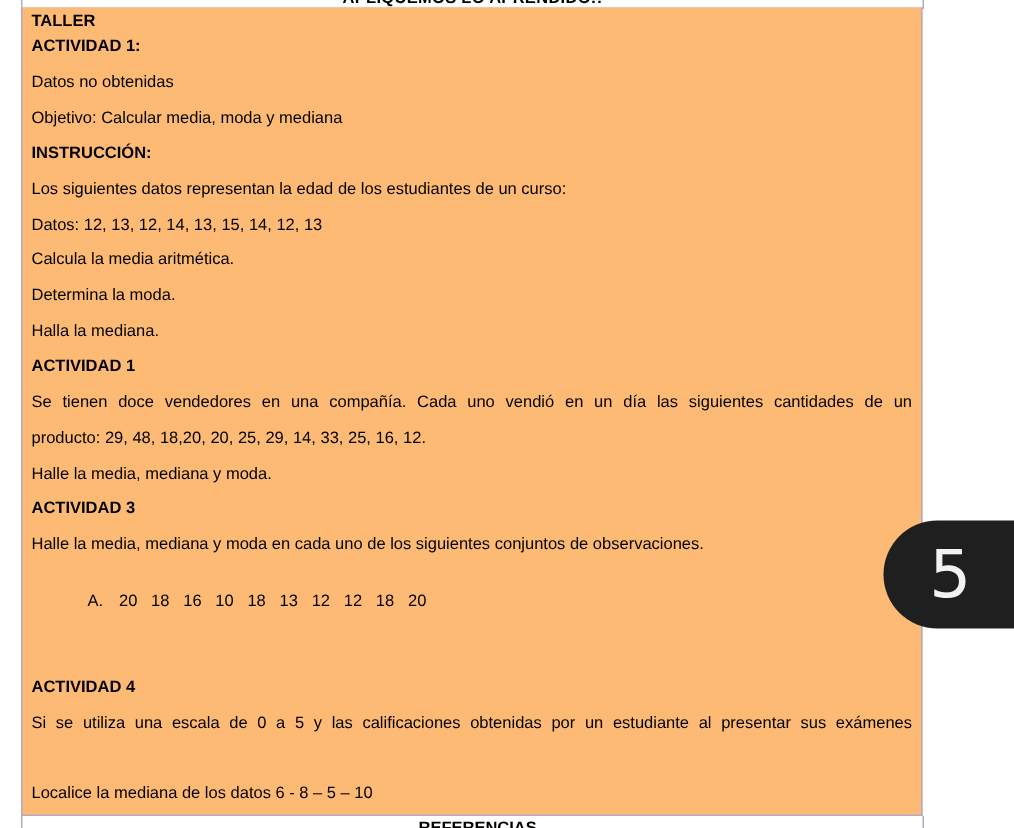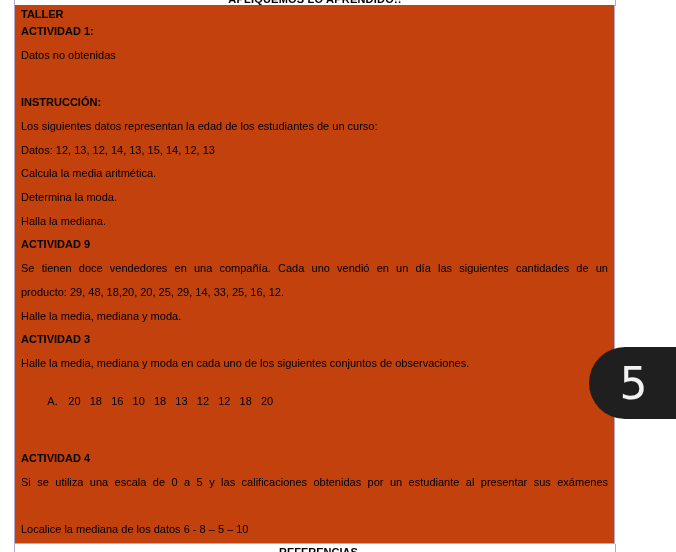--- a/index.html
+++ b/index.html
@@ -38,21 +38,21 @@
       font-size: 11px;
       color: #000;
       letter-spacing: 0.2px;
     }
     .content-cell {
       position: absolute;
       left: 14px;
       top: 5px;
       width: 599px;
       height: 538px;
-      background: #c2410c;
+      background: #fdba74;
       border-left: 1px solid #b7a8c4;
       border-right: 1px solid #b7a8c4;
       border-bottom: 1px solid #b7a8c4;
     }
     .line {
       position: absolute;
       left: 6px;
       font-size: 11px;
       color: #000;
       white-space: nowrap;
@@ -60,21 +60,21 @@
     }
     .bold { font-weight: bold; }
     .justify {
       width: 587px;
       text-align: justify;
       text-align-last: justify;
       white-space: normal;
     }
     .list-item {
       position: absolute;
-      left: 14px;
+      left: 25px;
       font-size: 11px;
       color: #000;
       white-space: pre;
       line-height: 14px;
     }
     .list-letter {
       display: inline-block;
       width: 21px;
     }
     .bottom-cell {
@@ -121,28 +121,29 @@
 <div class="page">
 
   <div class="top-cell">
     <div class="top-heading">APLIQUEMOS LO APRENDIDO!!</div>
   </div>
 
   <div class="content-cell">
     <div class="line bold" style="top:2px;">TALLER</div>
     <div class="line bold" style="top:19px;">ACTIVIDAD 1:</div>
     <div class="line" style="top:43px;">Datos no obtenidas</div>
+    <div class="line" style="top:67px;">Objetivo: Calcular media, moda y mediana</div>
     <div class="line bold" style="top:90px;">INSTRUCCIÓN:</div>
     <div class="line" style="top:114px;">Los siguientes datos representan la edad de los estudiantes de un curso:</div>
     <div class="line" style="top:138px;">Datos: 12, 13, 12, 14, 13, 15, 14, 12, 13</div>
     <div class="line" style="top:161px;">Calcula la media aritmética.</div>
     <div class="line" style="top:185px;">Determina la moda.</div>
     <div class="line" style="top:209px;">Halla la mediana.</div>
 
-    <div class="line bold" style="top:232px;">ACTIVIDAD 9</div>
+    <div class="line bold" style="top:232px;">ACTIVIDAD 1</div>
     <div class="line justify" style="top:256px;">Se tienen doce vendedores en una compañía. Cada uno vendió en un día las siguientes cantidades de un</div>
     <div class="line" style="top:280px;">producto: 29, 48, 18,20, 20, 25, 29, 14, 33, 25, 16, 12.</div>
     <div class="line" style="top:304px;">Halle la media, mediana y moda.</div>
 
     <div class="line bold" style="top:327px;">ACTIVIDAD 3</div>
     <div class="line" style="top:351px;">Halle la media, mediana y moda en cada uno de los siguientes conjuntos de observaciones.</div>
     <div class="list-item" style="top:375px;">
       <span class="list-letter">A.</span><span>20   18   16   10   18   13   12   12   18   20</span>
     </div>
 

